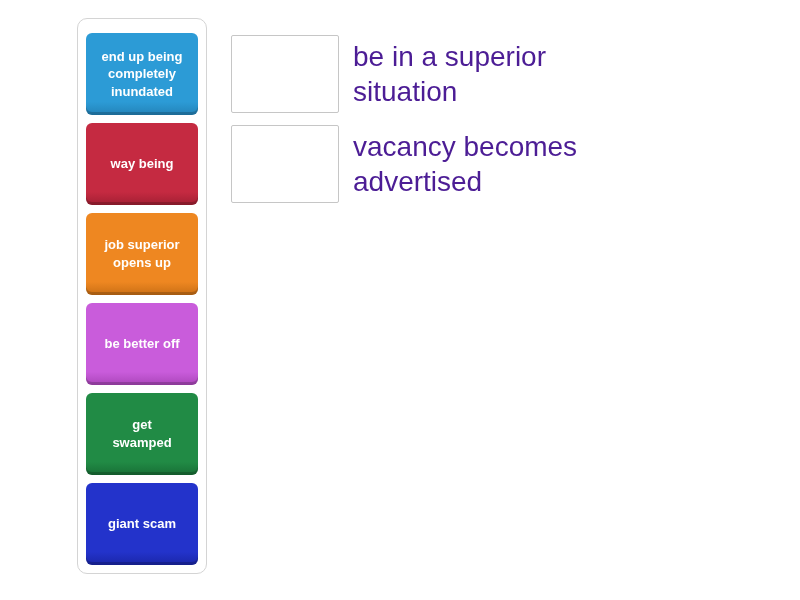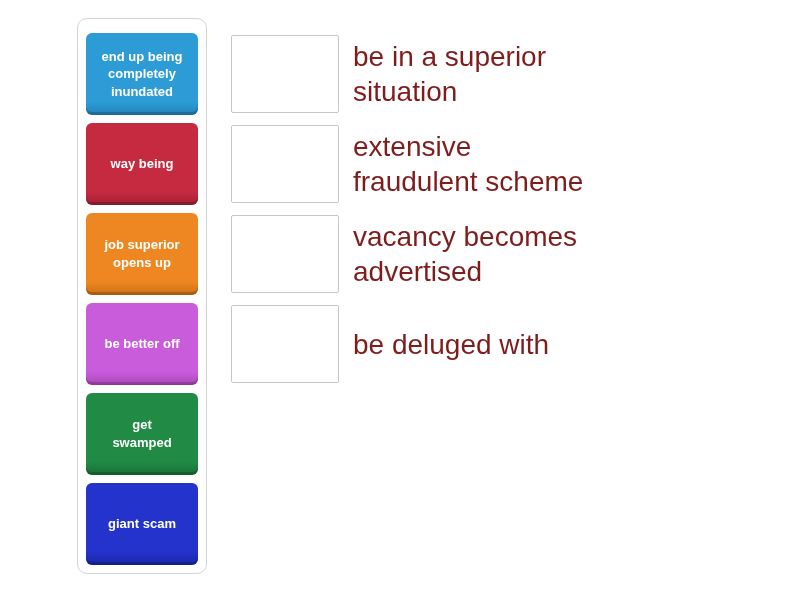--- a/index.html
+++ b/index.html
@@ -65,21 +65,21 @@
     box-sizing: border-box;
     background: #ffffff;
     border: 1px solid #c6c6c6;
     border-radius: 2px;
     flex: 0 0 auto;
   }
   .definition {
     margin-left: 14px;
     font-size: 28px;
     line-height: 1.25;
-    color: #7f1d1d;
+    color: #4c1d95;
     white-space: pre-line;
     max-width: 420px;
   }
 </style>
 </head>
 <body>
 
 <div class="stage">
 
   <div class="tiles-panel">
@@ -96,27 +96,18 @@
   </div>
 
   <div class="rows">
     <div class="match-row">
       <div class="dropbox"></div>
       <div class="definition">be in a superior
 situation</div>
     </div>
     <div class="match-row">
       <div class="dropbox"></div>
-      <div class="definition">extensive
-fraudulent scheme</div>
-    </div>
-    <div class="match-row">
-      <div class="dropbox"></div>
       <div class="definition">vacancy becomes
 advertised</div>
-    </div>
-    <div class="match-row">
-      <div class="dropbox"></div>
-      <div class="definition">be deluged with</div>
     </div>
   </div>
 
 </div>
 
 </body></html>

